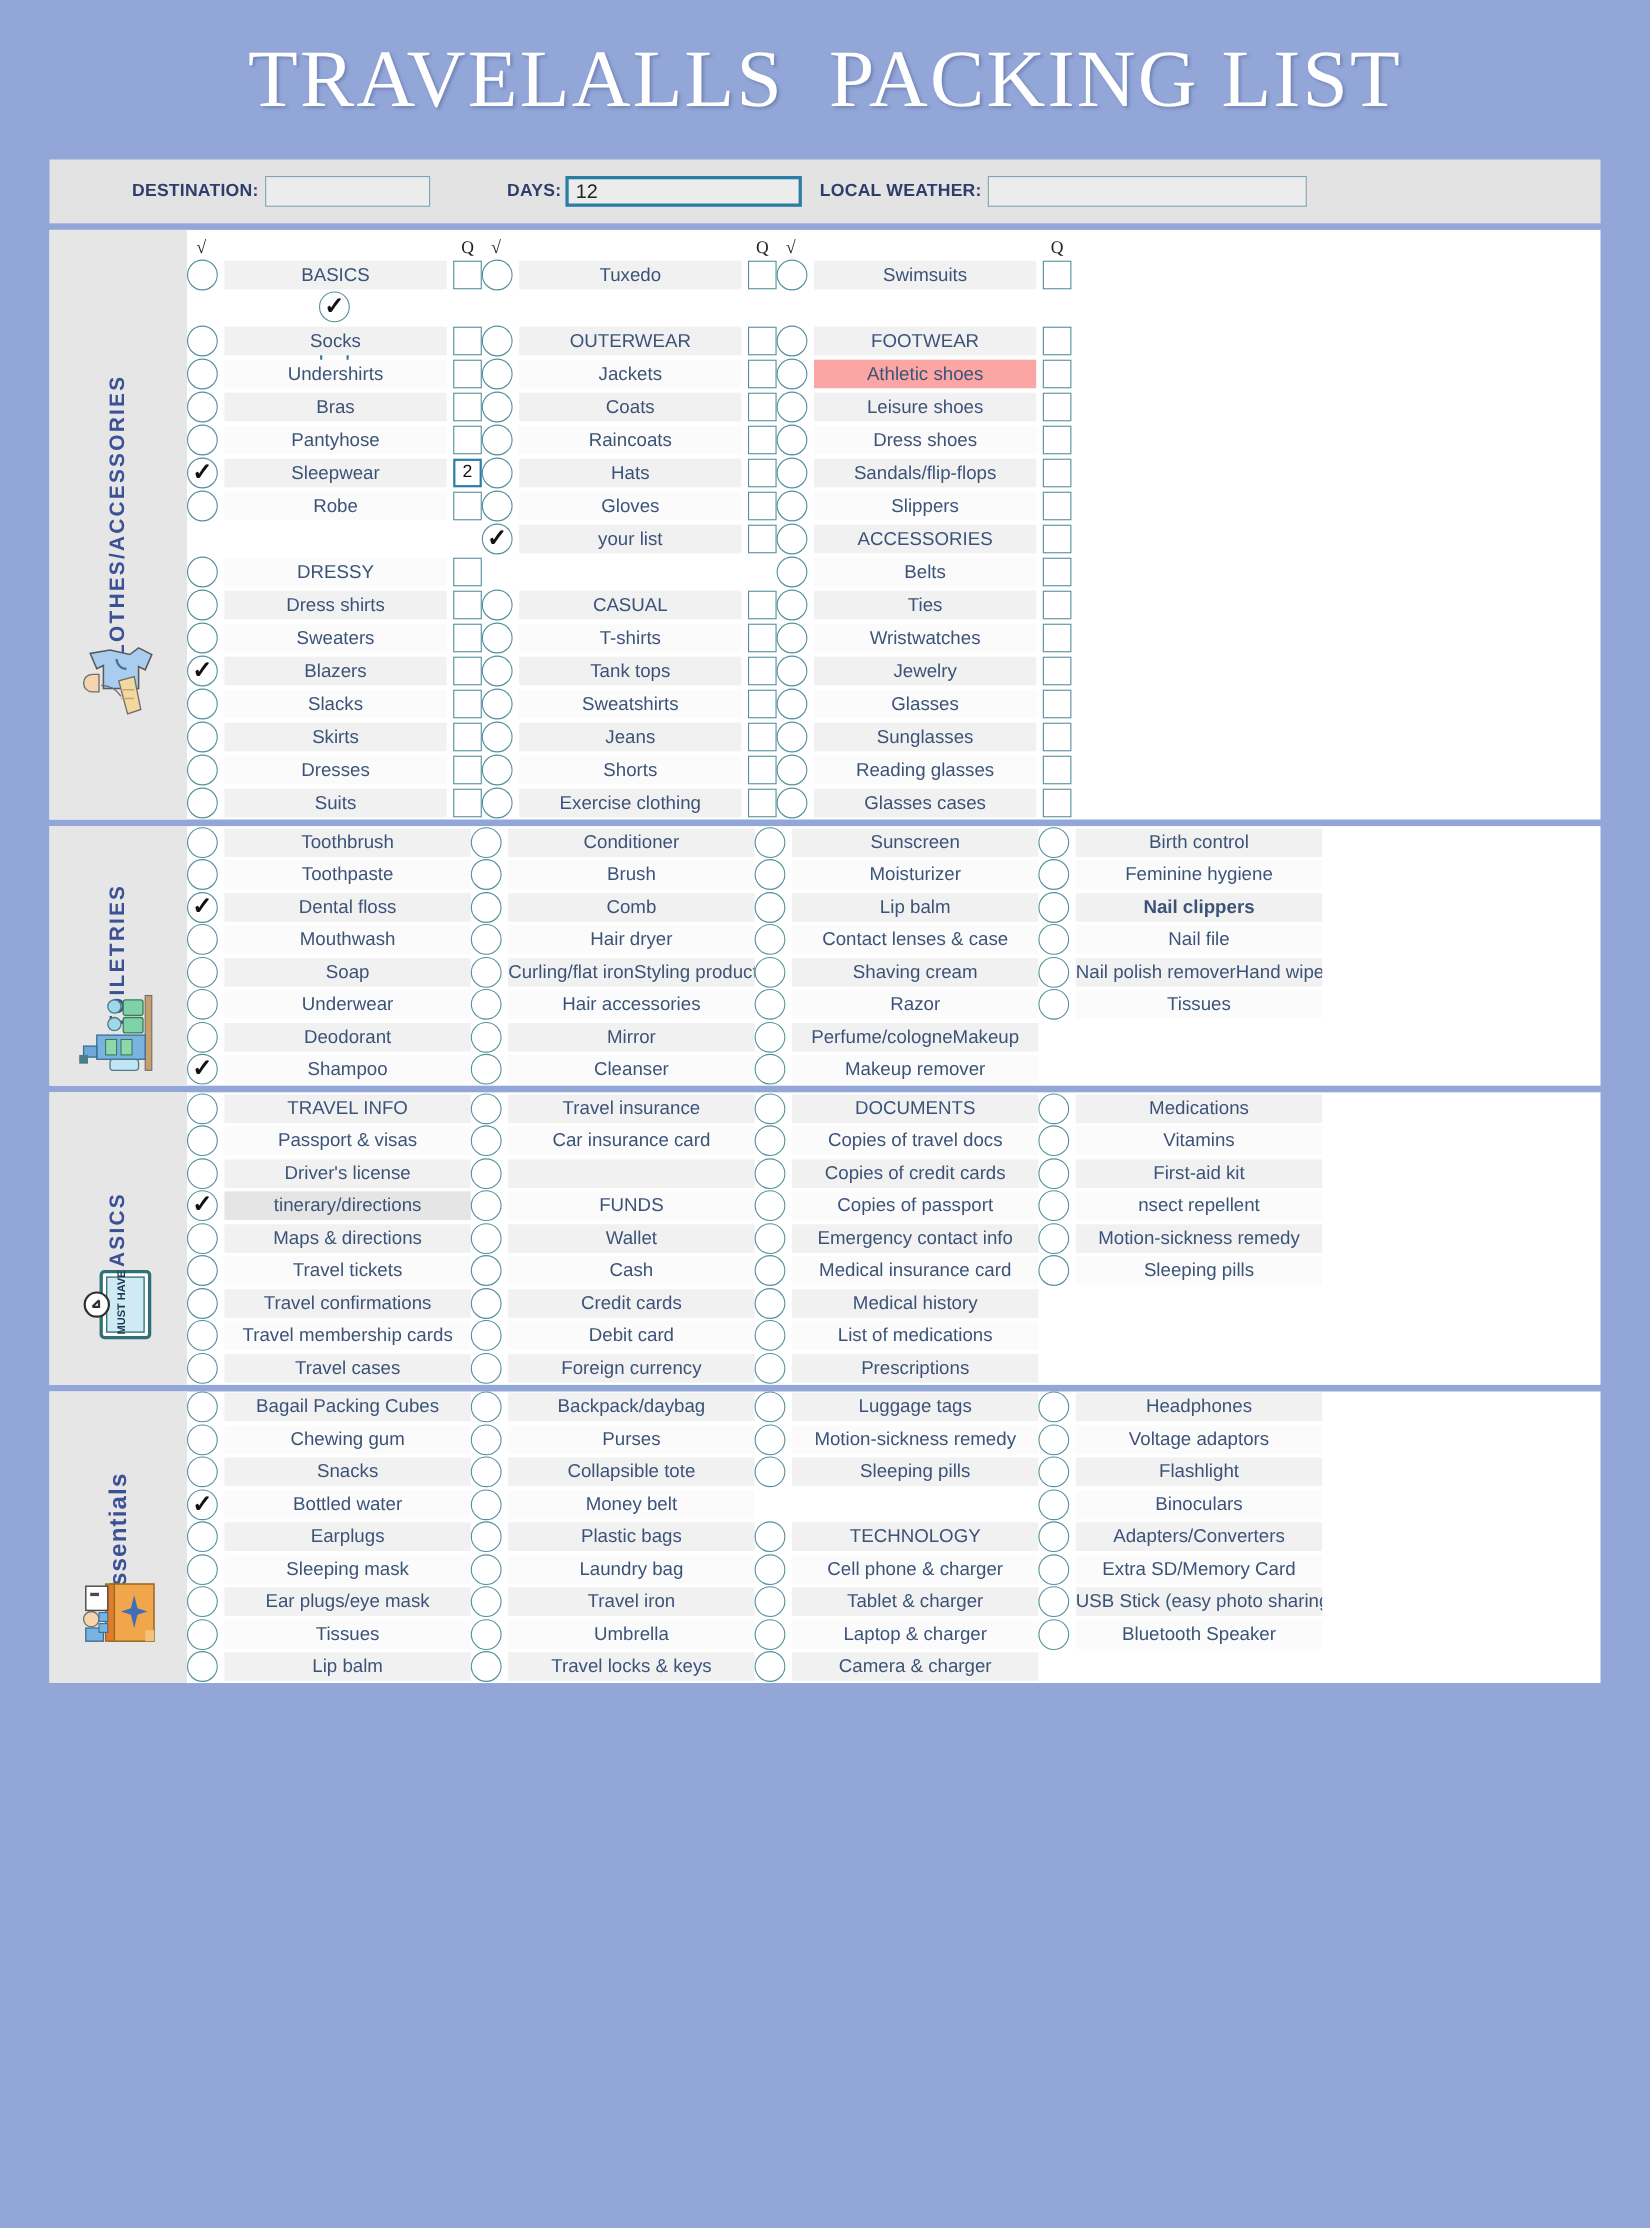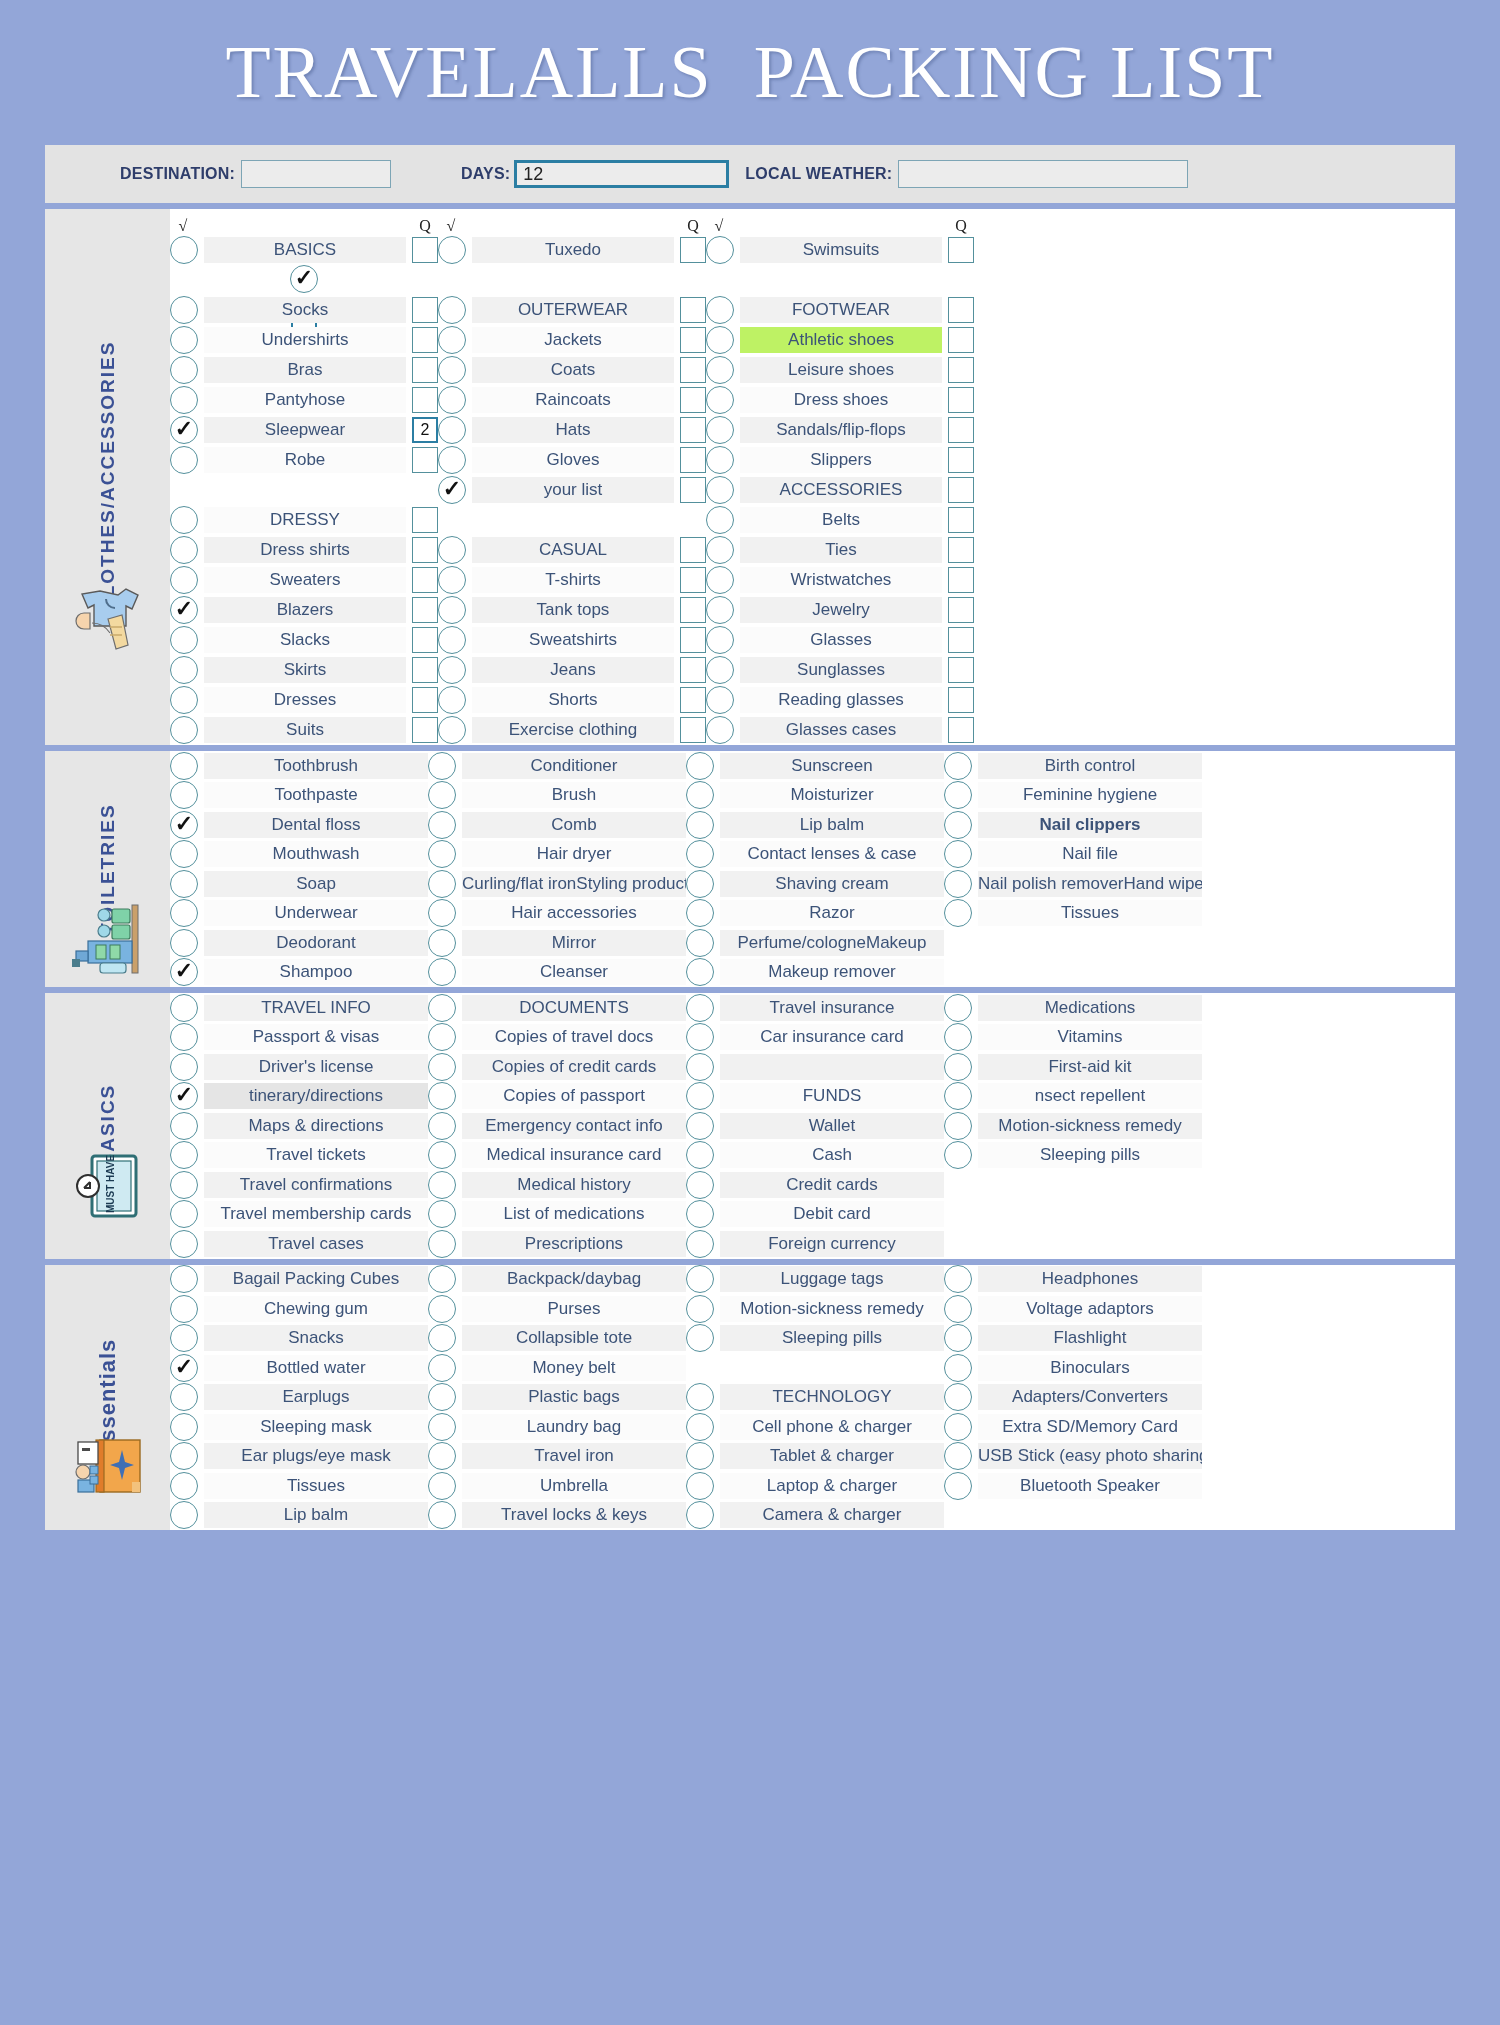--- a/index.html
+++ b/index.html
@@ -455,21 +455,21 @@
               <div class="cell" style="height: 30px;">
                 <div class="radio"></div>
                 <div style="flex: 0 0 6px;"></div>
                 <div class="label" style="background: rgb(241, 241, 241);">FOOTWEAR</div>
                 <div style="flex: 0 0 6px;"></div>
                 <div class="qbox"></div>
               </div>
               <div class="cell" style="height: 30px;">
                 <div class="radio"></div>
                 <div style="flex: 0 0 6px;"></div>
-                <div class="label" style="background: #bef264;">Athletic shoes</div>
+                <div class="label" style="background: #fca5a5;">Athletic shoes</div>
                 <div style="flex: 0 0 6px;"></div>
                 <div class="qbox"></div>
               </div>
               <div class="cell" style="height: 30px;">
                 <div class="radio"></div>
                 <div style="flex: 0 0 6px;"></div>
                 <div class="label" style="background: rgb(241, 241, 241);">Leisure shoes</div>
                 <div style="flex: 0 0 6px;"></div>
                 <div class="qbox"></div>
               </div>
@@ -812,20 +812,67 @@
               <div class="cell" style="height: 29.5px;">
                 <div class="radio"></div>
                 <div style="flex: 0 0 6px;"></div>
                 <div class="label" style="background: rgb(241, 241, 241);">Travel cases</div>
               </div>
             </div>
             <div class="col" style="width: 258px; flex: 0 0 258px;">
               <div class="cell" style="height: 29.5px;">
                 <div class="radio"></div>
                 <div style="flex: 0 0 6px;"></div>
+                <div class="label" style="background: rgb(241, 241, 241);">Travel insurance</div>
+              </div>
+              <div class="cell" style="height: 29.5px;">
+                <div class="radio"></div>
+                <div style="flex: 0 0 6px;"></div>
+                <div class="label" style="background: rgb(251, 251, 251);">Car insurance card</div>
+              </div>
+              <div class="cell" style="height: 29.5px;">
+                <div class="radio"></div>
+                <div style="flex: 0 0 6px;"></div>
+                <div class="label" style="background: rgb(241, 241, 241);"></div>
+              </div>
+              <div class="cell" style="height: 29.5px;">
+                <div class="radio"></div>
+                <div style="flex: 0 0 6px;"></div>
+                <div class="label" style="background: rgb(251, 251, 251);">FUNDS</div>
+              </div>
+              <div class="cell" style="height: 29.5px;">
+                <div class="radio"></div>
+                <div style="flex: 0 0 6px;"></div>
+                <div class="label" style="background: rgb(241, 241, 241);">Wallet</div>
+              </div>
+              <div class="cell" style="height: 29.5px;">
+                <div class="radio"></div>
+                <div style="flex: 0 0 6px;"></div>
+                <div class="label" style="background: rgb(251, 251, 251);">Cash</div>
+              </div>
+              <div class="cell" style="height: 29.5px;">
+                <div class="radio"></div>
+                <div style="flex: 0 0 6px;"></div>
+                <div class="label" style="background: rgb(241, 241, 241);">Credit cards</div>
+              </div>
+              <div class="cell" style="height: 29.5px;">
+                <div class="radio"></div>
+                <div style="flex: 0 0 6px;"></div>
+                <div class="label" style="background: rgb(251, 251, 251);">Debit card</div>
+              </div>
+              <div class="cell" style="height: 29.5px;">
+                <div class="radio"></div>
+                <div style="flex: 0 0 6px;"></div>
+                <div class="label" style="background: rgb(241, 241, 241);">Foreign currency</div>
+              </div>
+            </div>
+            <div class="col" style="width: 258px; flex: 0 0 258px;">
+              <div class="cell" style="height: 29.5px;">
+                <div class="radio"></div>
+                <div style="flex: 0 0 6px;"></div>
                 <div class="label" style="background: rgb(241, 241, 241);">DOCUMENTS</div>
               </div>
               <div class="cell" style="height: 29.5px;">
                 <div class="radio"></div>
                 <div style="flex: 0 0 6px;"></div>
                 <div class="label" style="background: rgb(251, 251, 251);">Copies of travel docs</div>
               </div>
               <div class="cell" style="height: 29.5px;">
                 <div class="radio"></div>
                 <div style="flex: 0 0 6px;"></div>
@@ -853,67 +900,20 @@
               </div>
               <div class="cell" style="height: 29.5px;">
                 <div class="radio"></div>
                 <div style="flex: 0 0 6px;"></div>
                 <div class="label" style="background: rgb(251, 251, 251);">List of medications</div>
               </div>
               <div class="cell" style="height: 29.5px;">
                 <div class="radio"></div>
                 <div style="flex: 0 0 6px;"></div>
                 <div class="label" style="background: rgb(241, 241, 241);">Prescriptions</div>
-              </div>
-            </div>
-            <div class="col" style="width: 258px; flex: 0 0 258px;">
-              <div class="cell" style="height: 29.5px;">
-                <div class="radio"></div>
-                <div style="flex: 0 0 6px;"></div>
-                <div class="label" style="background: rgb(241, 241, 241);">Travel insurance</div>
-              </div>
-              <div class="cell" style="height: 29.5px;">
-                <div class="radio"></div>
-                <div style="flex: 0 0 6px;"></div>
-                <div class="label" style="background: rgb(251, 251, 251);">Car insurance card</div>
-              </div>
-              <div class="cell" style="height: 29.5px;">
-                <div class="radio"></div>
-                <div style="flex: 0 0 6px;"></div>
-                <div class="label" style="background: rgb(241, 241, 241);"></div>
-              </div>
-              <div class="cell" style="height: 29.5px;">
-                <div class="radio"></div>
-                <div style="flex: 0 0 6px;"></div>
-                <div class="label" style="background: rgb(251, 251, 251);">FUNDS</div>
-              </div>
-              <div class="cell" style="height: 29.5px;">
-                <div class="radio"></div>
-                <div style="flex: 0 0 6px;"></div>
-                <div class="label" style="background: rgb(241, 241, 241);">Wallet</div>
-              </div>
-              <div class="cell" style="height: 29.5px;">
-                <div class="radio"></div>
-                <div style="flex: 0 0 6px;"></div>
-                <div class="label" style="background: rgb(251, 251, 251);">Cash</div>
-              </div>
-              <div class="cell" style="height: 29.5px;">
-                <div class="radio"></div>
-                <div style="flex: 0 0 6px;"></div>
-                <div class="label" style="background: rgb(241, 241, 241);">Credit cards</div>
-              </div>
-              <div class="cell" style="height: 29.5px;">
-                <div class="radio"></div>
-                <div style="flex: 0 0 6px;"></div>
-                <div class="label" style="background: rgb(251, 251, 251);">Debit card</div>
-              </div>
-              <div class="cell" style="height: 29.5px;">
-                <div class="radio"></div>
-                <div style="flex: 0 0 6px;"></div>
-                <div class="label" style="background: rgb(241, 241, 241);">Foreign currency</div>
               </div>
             </div>
             <div class="col" style="width: 258px; flex: 0 0 258px;">
               <div class="cell" style="height: 29.5px;">
                 <div class="radio"></div>
                 <div style="flex: 0 0 6px;"></div>
                 <div class="label" style="background: rgb(241, 241, 241);">Medications</div>
               </div>
               <div class="cell" style="height: 29.5px;">
                 <div class="radio"></div>

